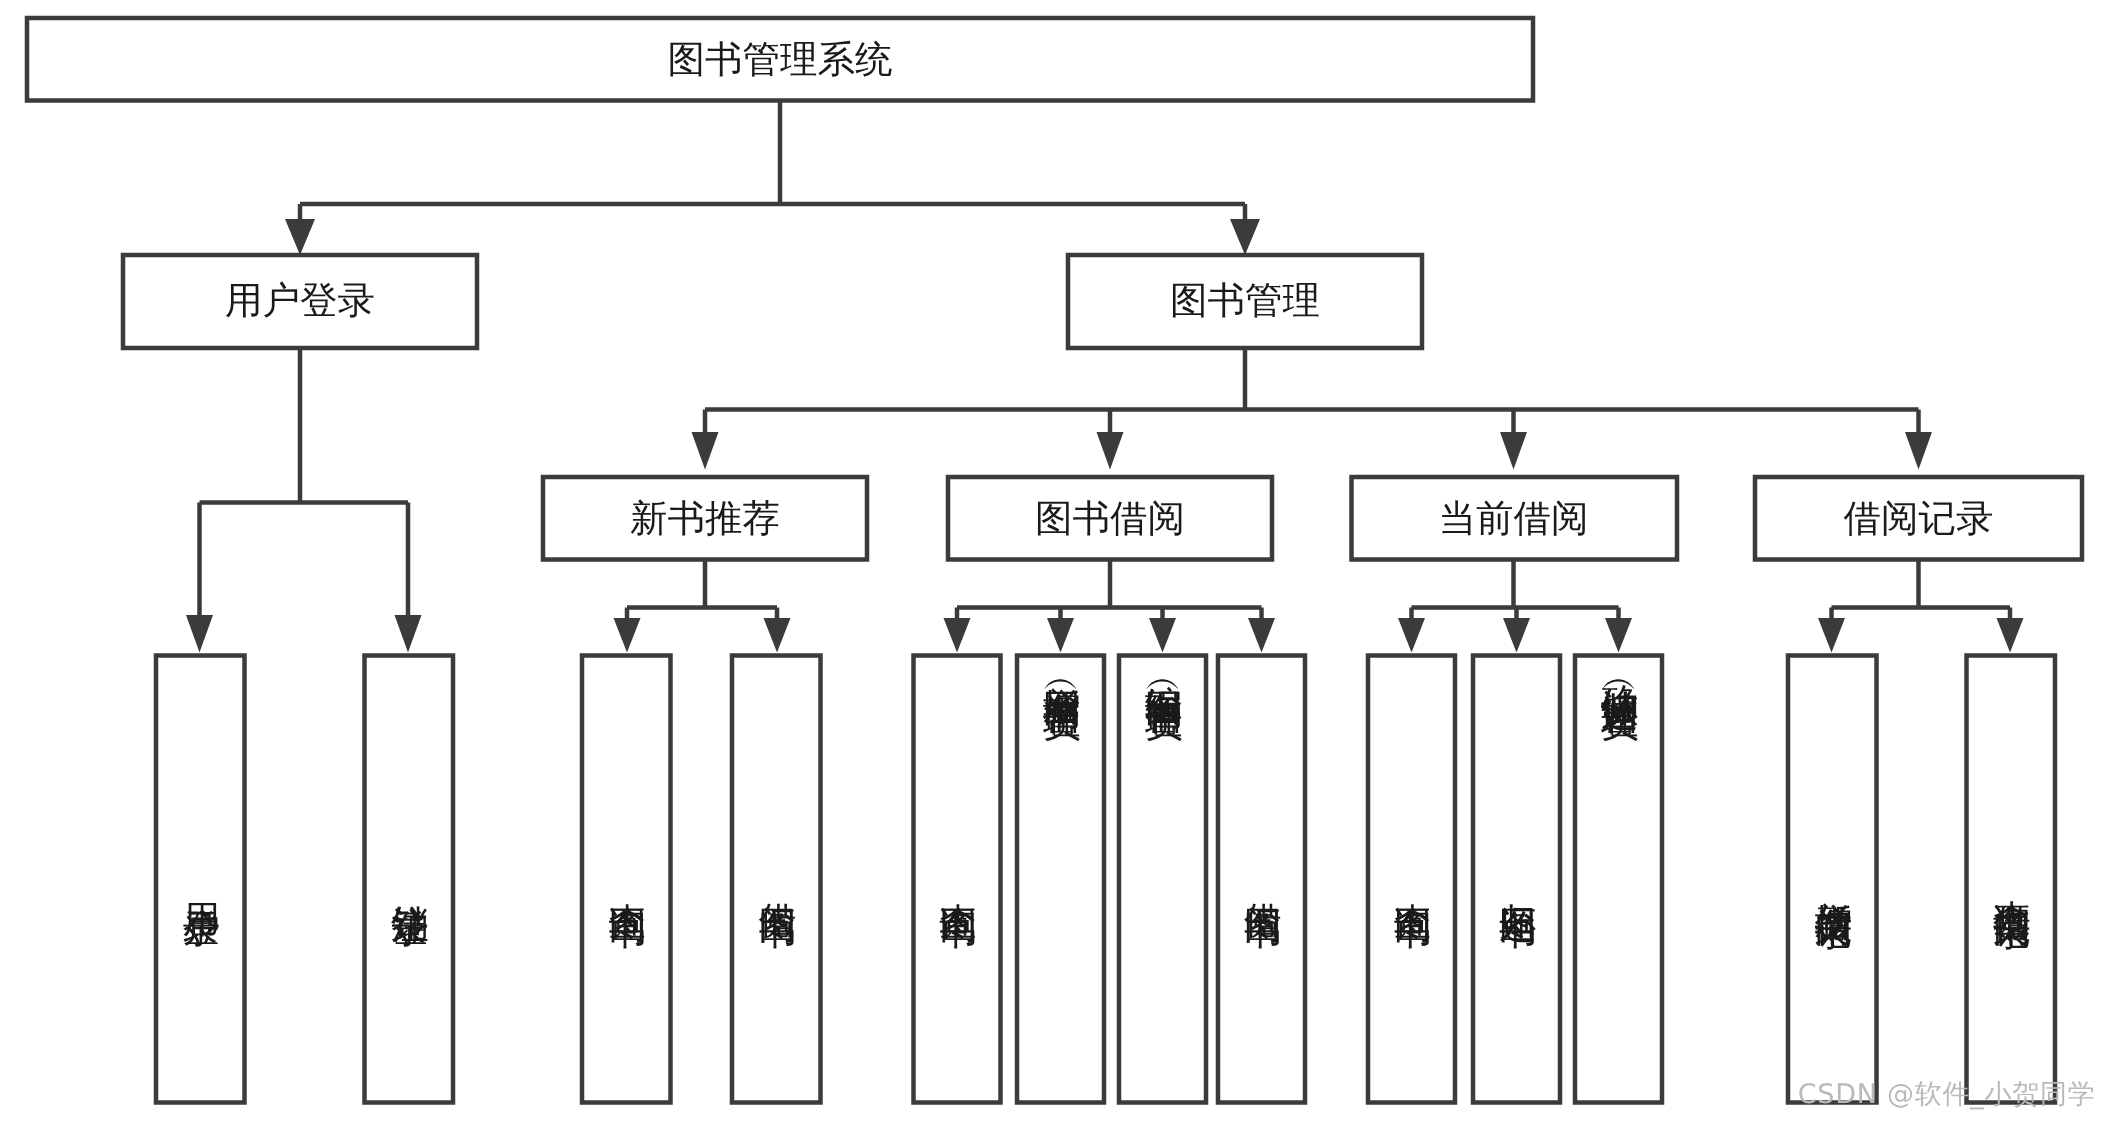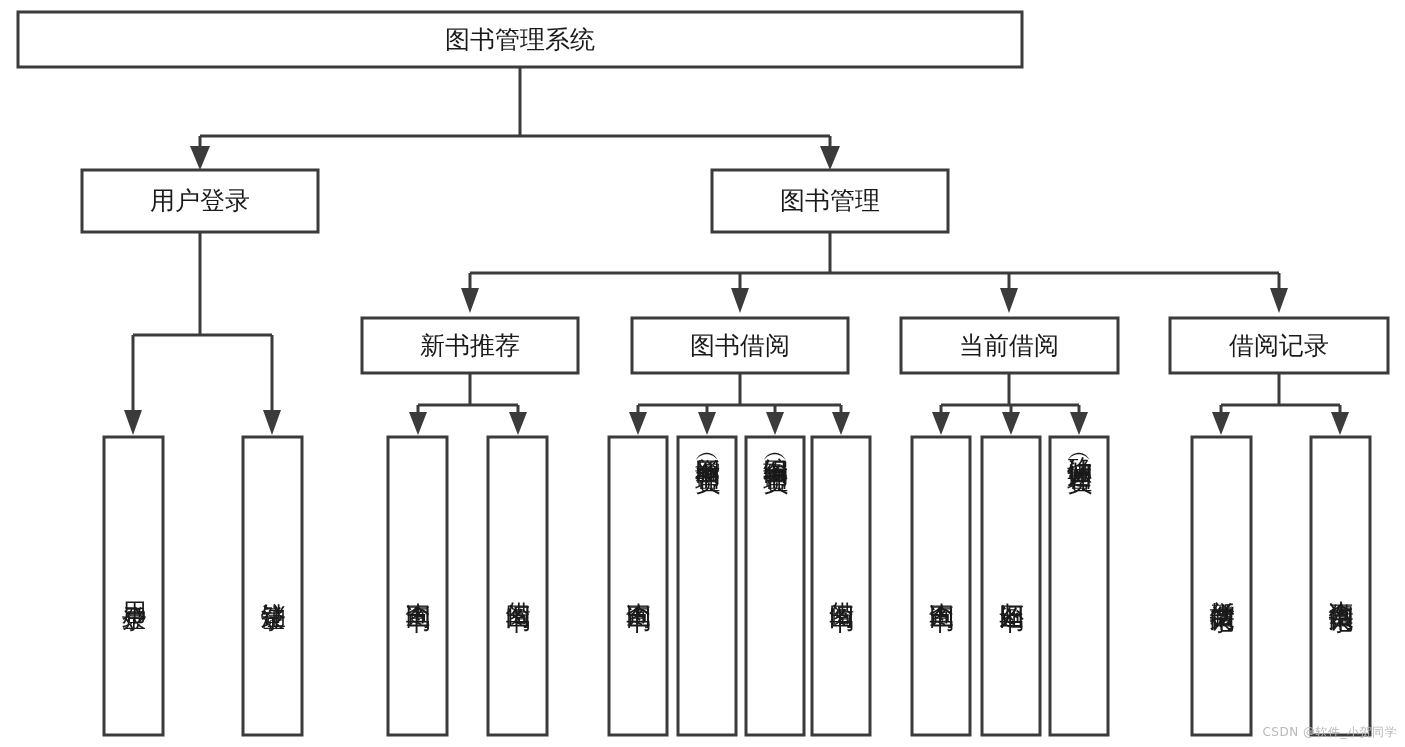--- a/index.html
+++ b/index.html
@@ -69,21 +69,21 @@
     line-height: 1.06;
     letter-spacing: 2px;
     color: #1a1a1a;
     white-space: nowrap;
   }
   .watermark {
     position: absolute;
     right: 8px;
     bottom: 6px;
     font-family: "DejaVu Sans", "Liberation Sans", sans-serif;
-    font-size: 12px;
+    font-size: 18px;
     color: #b9b9b9;
     letter-spacing: 0.5px;
     white-space: nowrap;
     user-select: none;
   }
 </style>
 </head>
 <body>
 
 <div id="diagram-root">

